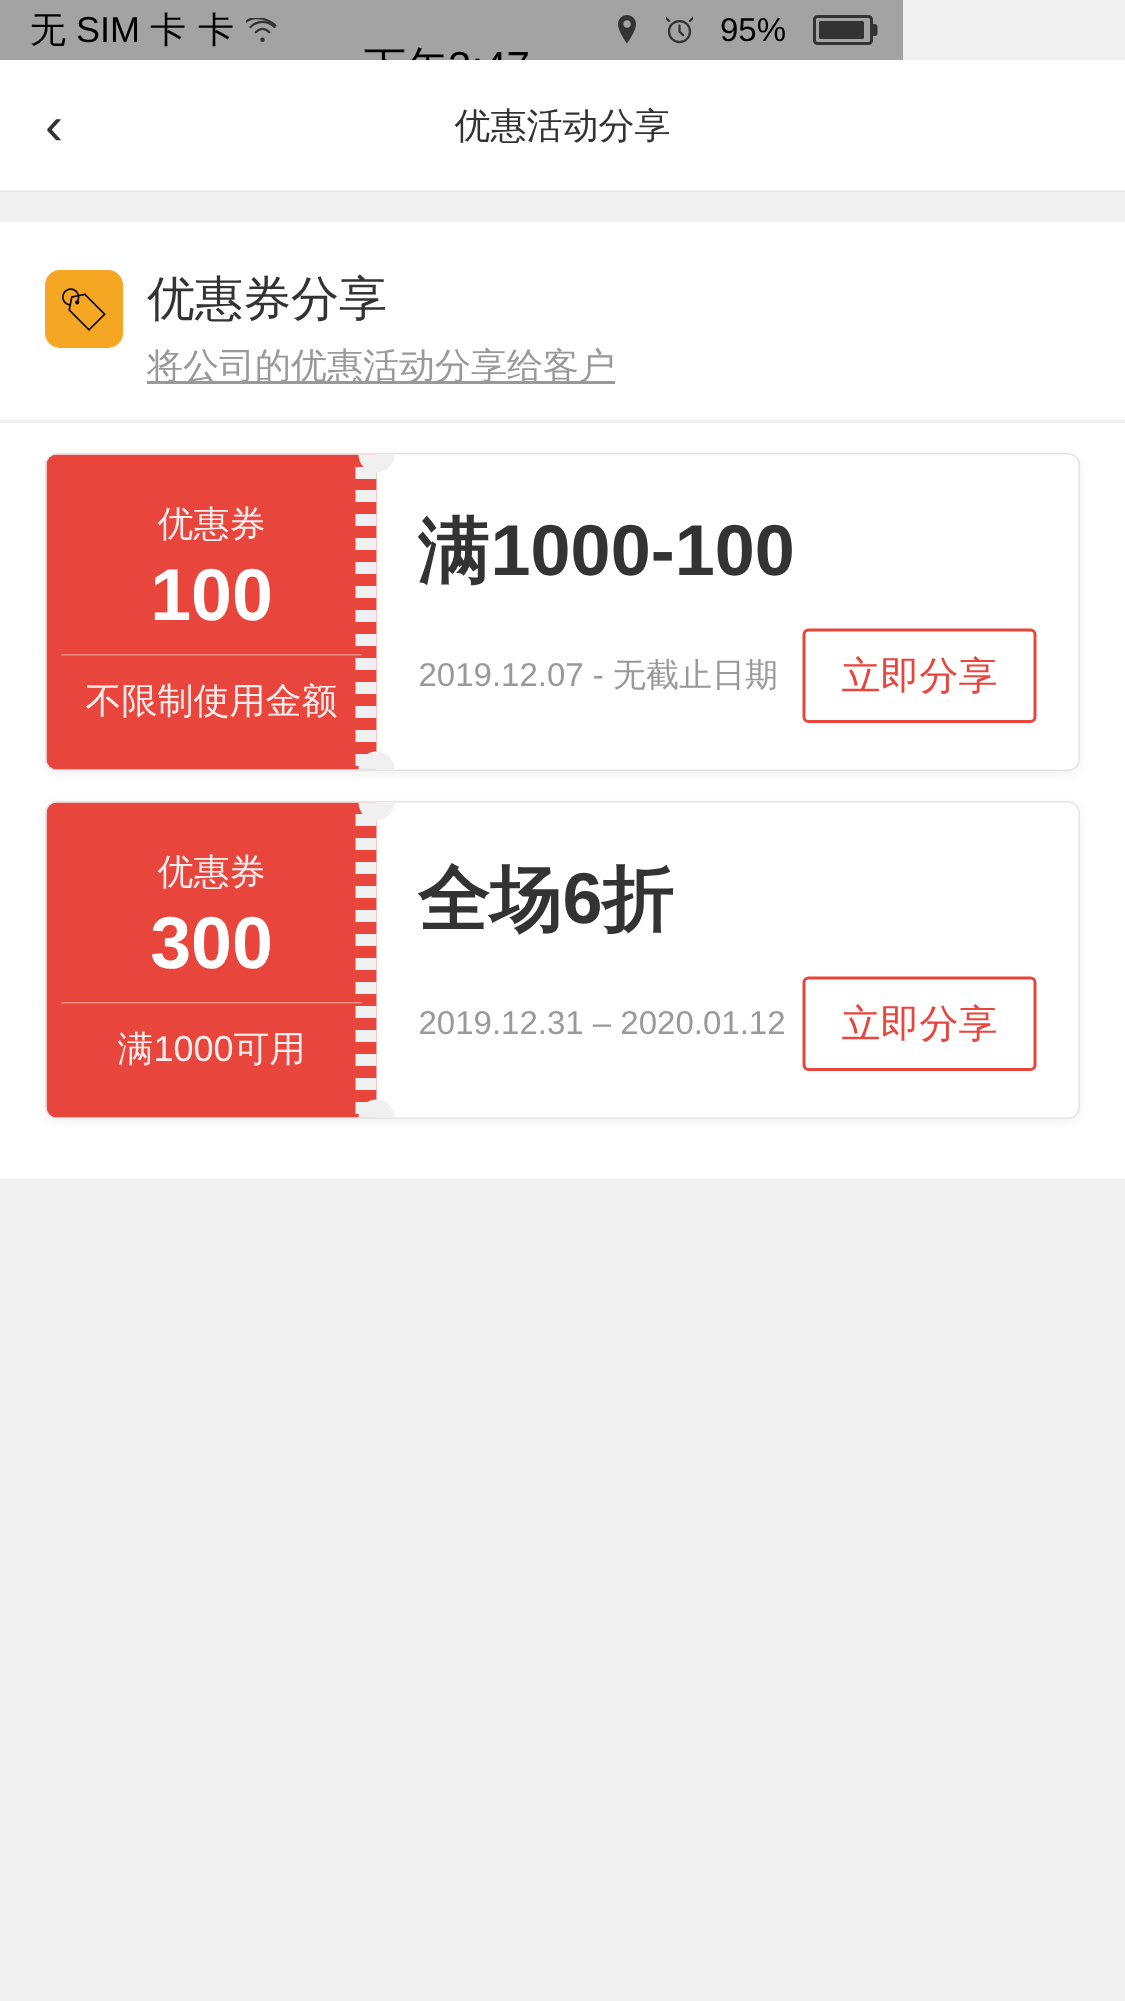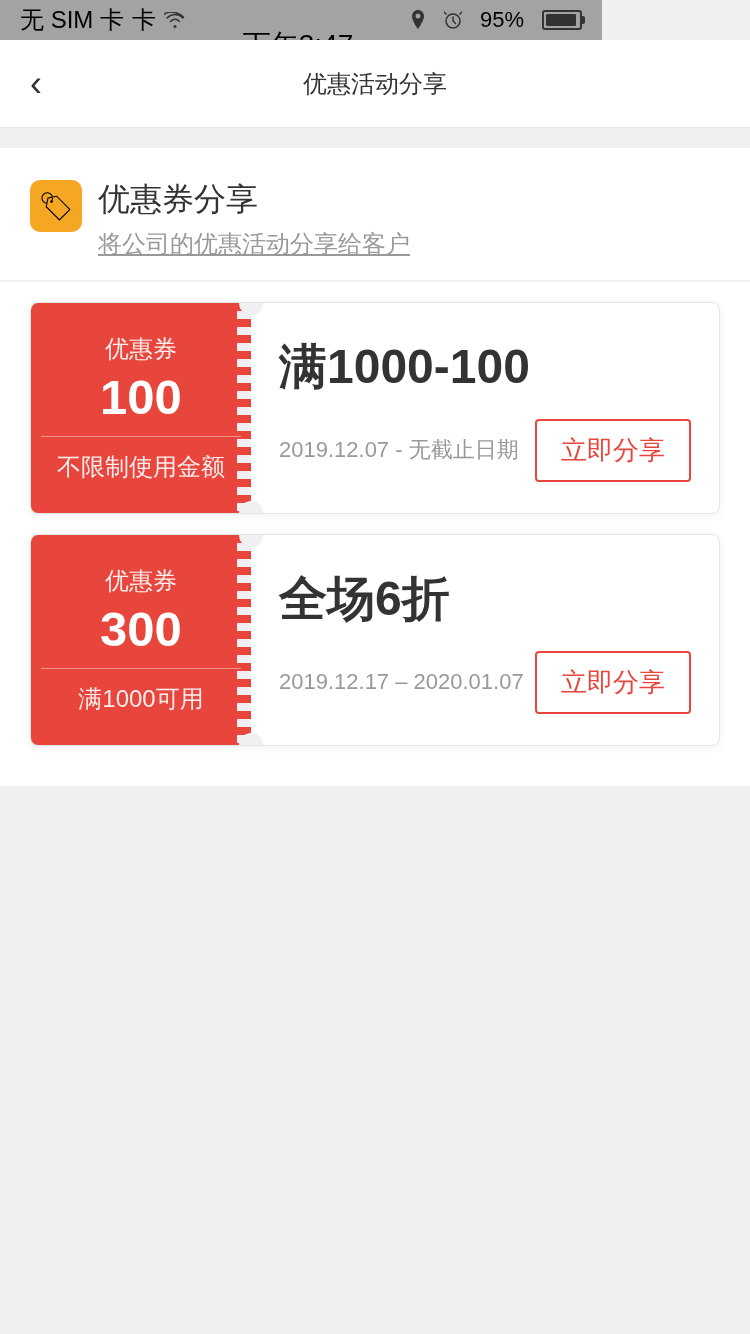--- a/index.html
+++ b/index.html
@@ -326,21 +326,21 @@
     <div class="coupon-left">
       <div class="zigzag"></div>
       <div class="coupon-label">优惠券</div>
       <div class="coupon-amount">300</div>
       <div class="coupon-divider"></div>
       <div class="coupon-condition">满1000可用</div>
     </div>
     <div class="coupon-right">
       <div class="coupon-title">全场6折</div>
       <div class="coupon-footer">
-        <span class="coupon-date">2019.12.17 – 2020.01.07</span>
+        <span class="coupon-date">2019.12.31 – 2020.01.12</span>
         <button class="share-btn">立即分享</button>
       </div>
     </div>
   </div>
 
 </div>
 
 <div class="bottom-area"></div>
 
 </body></html>

